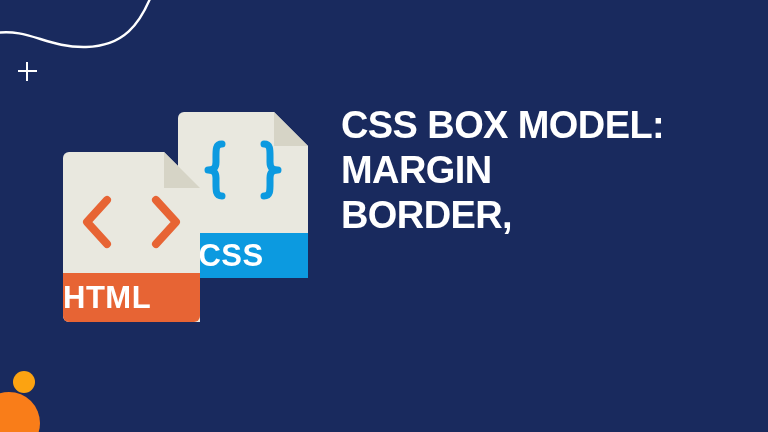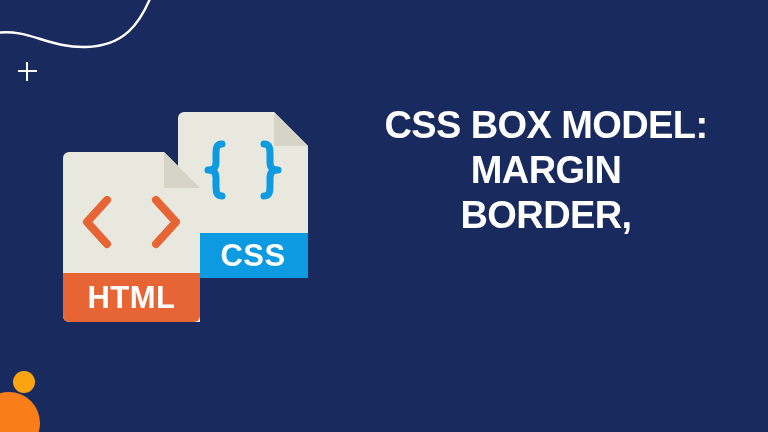--- a/index.html
+++ b/index.html
@@ -92,45 +92,44 @@
 
   .card-label {
     position: absolute;
     font-family: "Liberation Sans", sans-serif;
     font-weight: bold;
     color: #ffffff;
     letter-spacing: 0.5px;
     white-space: nowrap;
   }
   .label-css {
-    left: 188px;
+    left: 166px;
     top: 233px;
     width: 130px;
     height: 45px;
     line-height: 45px;
     text-align: center;
     font-size: 31px;
   }
   .label-html {
     left: 63px;
     top: 273px;
     width: 137px;
     height: 40px;
     line-height: 49px;
-    text-align: center;
+    text-align: left;
     font-size: 31px;
   }
 
   
   .headline {
     position: absolute;
     left: 341px;
     top: 103px;
     width: 410px;
-    text-align: center;
   }
   .headline-line {
     font-family: "Liberation Sans", sans-serif;
     font-weight: bold;
     font-size: 38px;
     line-height: 45px;
     color: #ffffff;
     letter-spacing: -0.6px;
     white-space: nowrap;
   }

